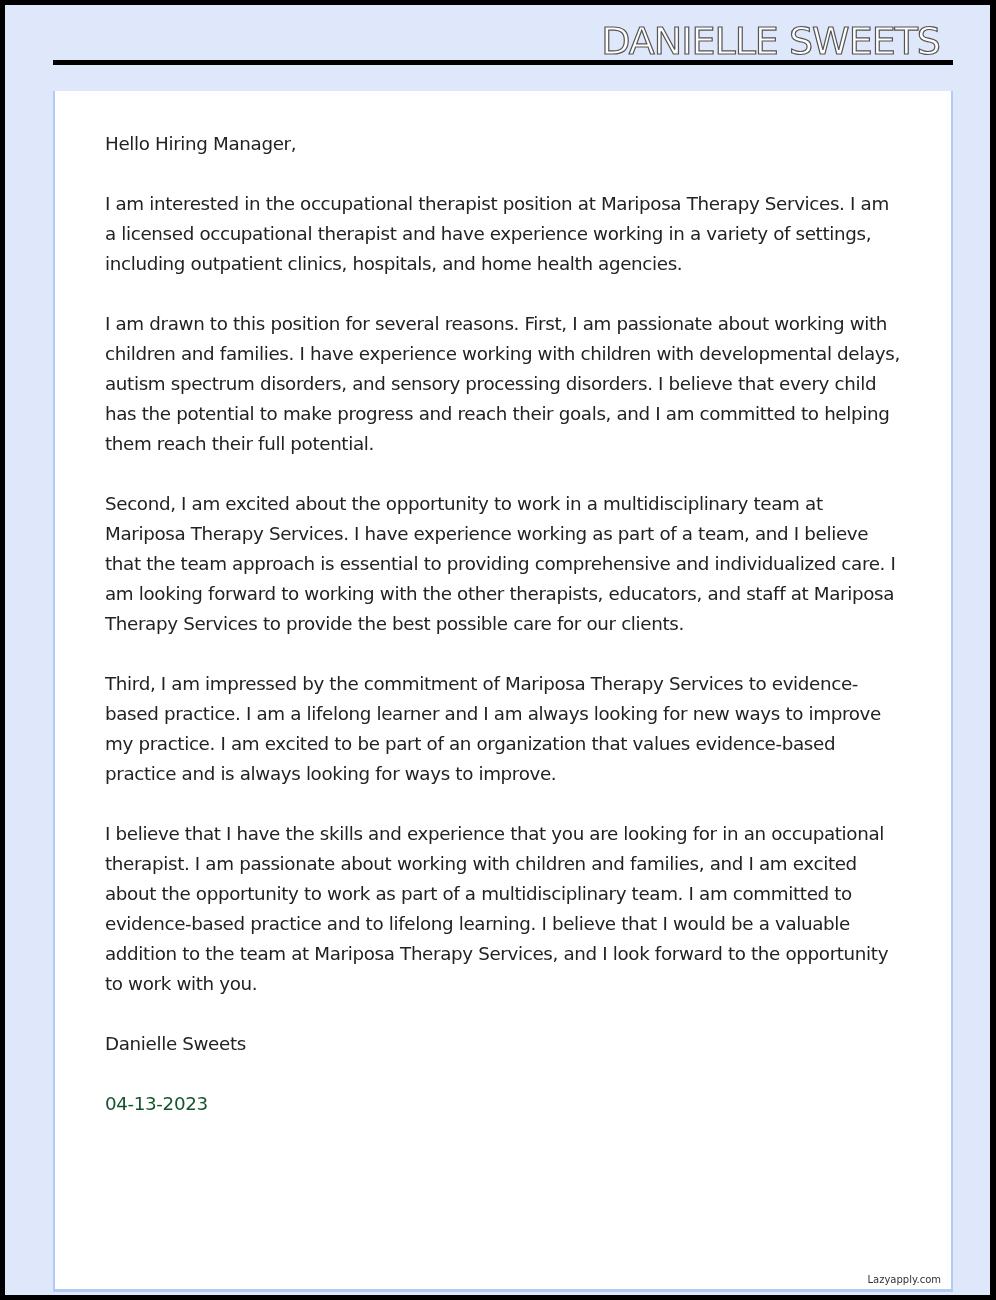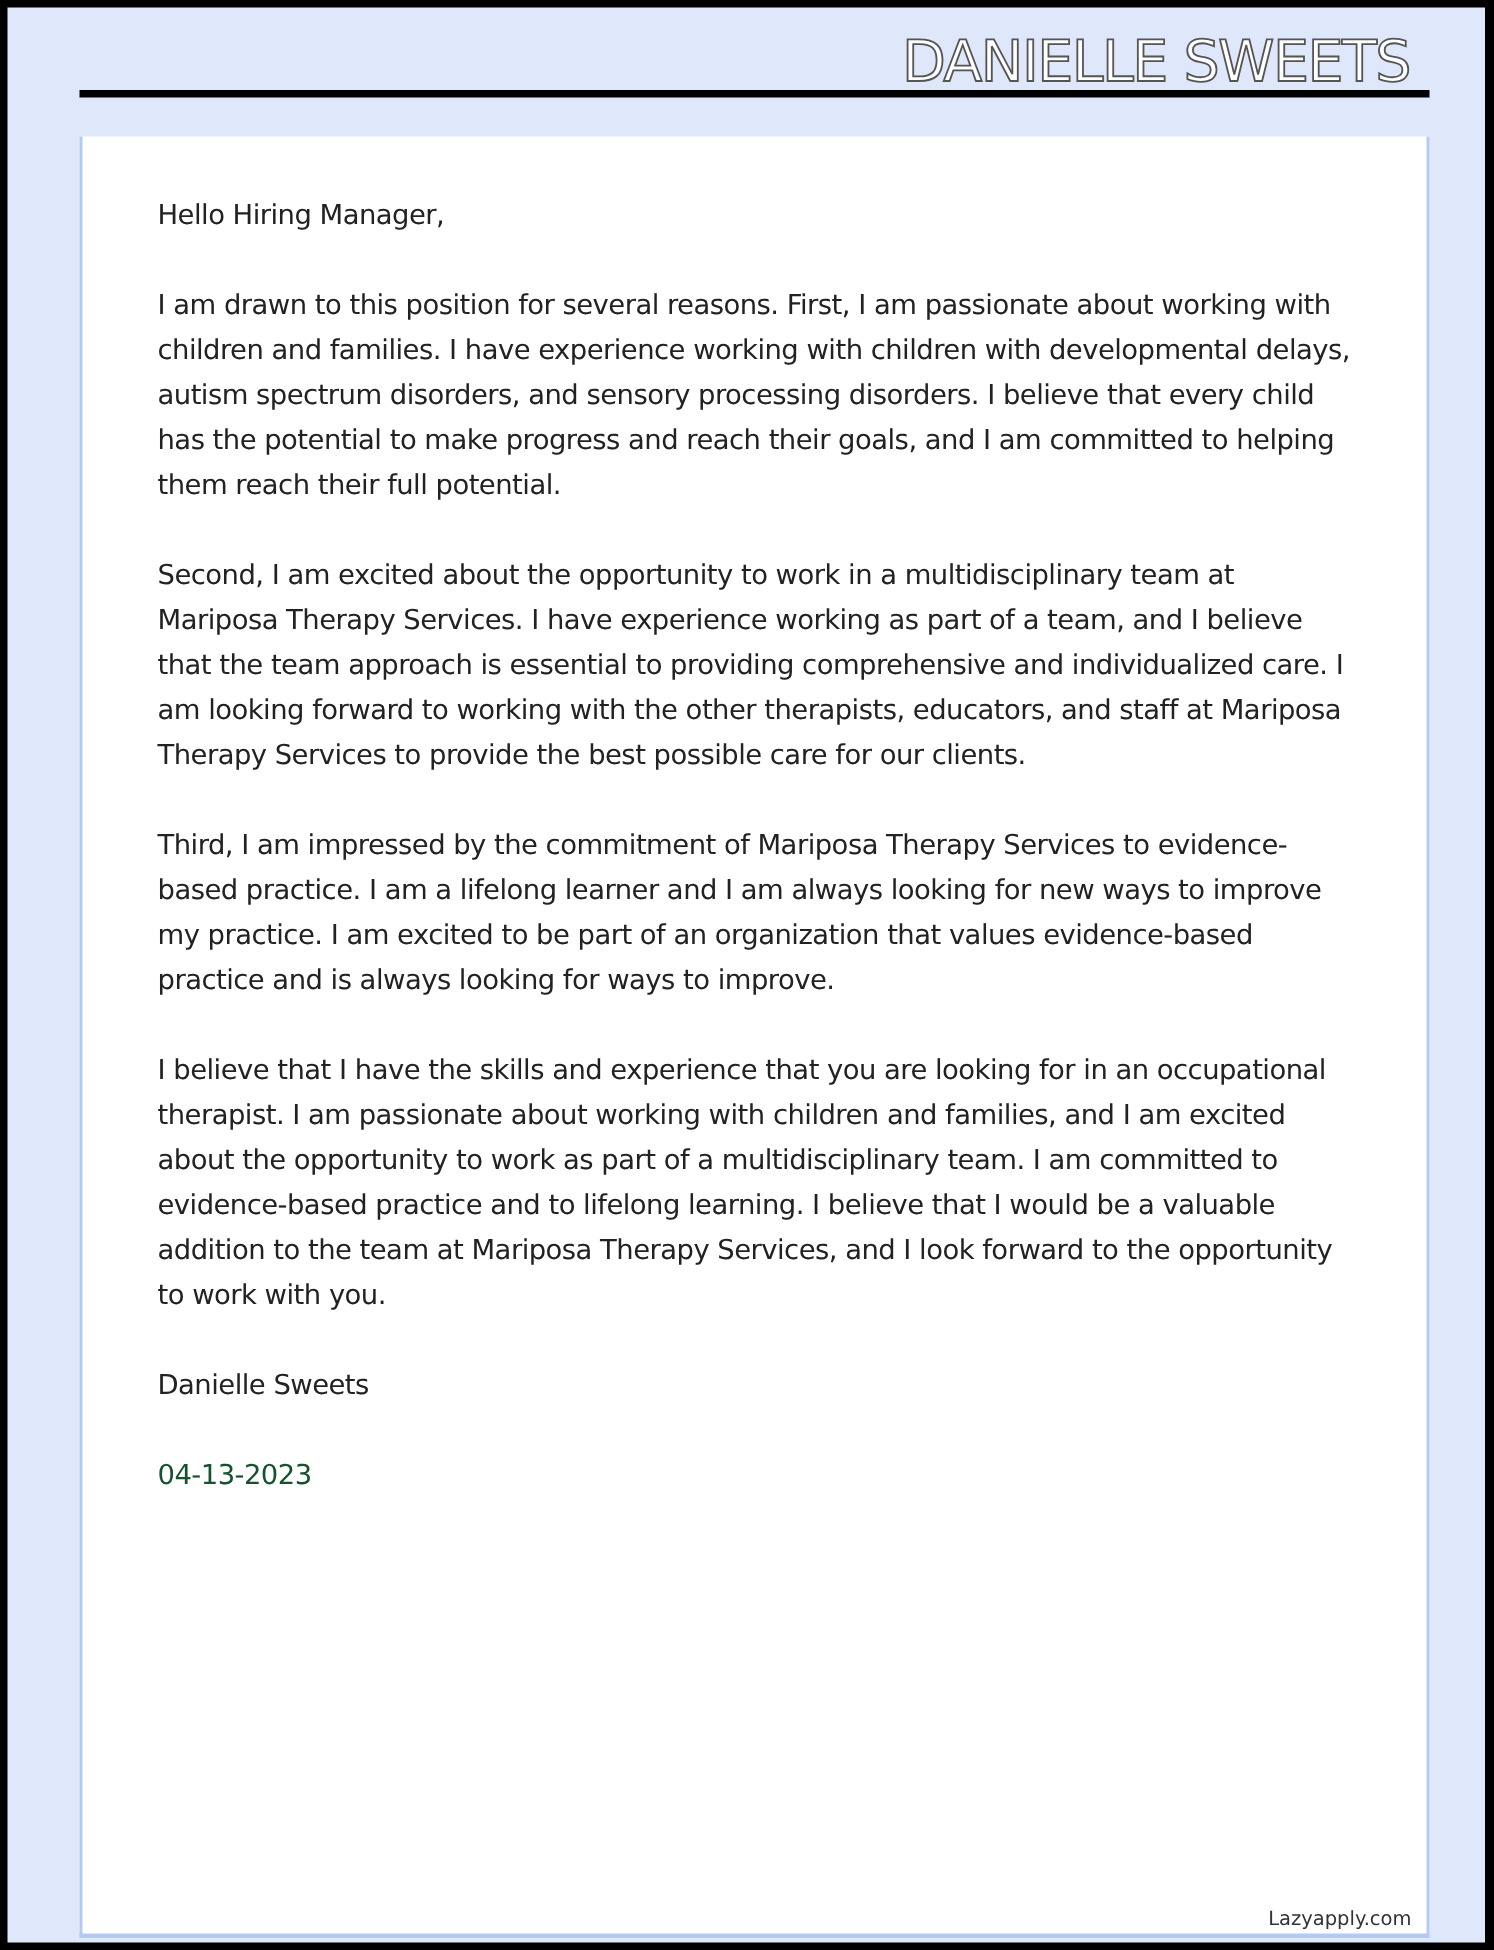--- a/index.html
+++ b/index.html
@@ -38,32 +38,33 @@
     .content {
       position: absolute; left: 50px; top: 38px; width: 800px;
       font-size: 18.3px; line-height: 30px; color: #222;
       letter-spacing: -0.35px;
     }
     .content p { margin: 0 0 30px 0; }
     .content p.tight { margin-bottom: 10px; }
     .date { color: #14532d; }
     .footer {
       position: absolute; right: 10px; bottom: 0px;
-      font-size: 13px; color: #333; line-height: 18px;
+      font-size: 10px; color: #333; line-height: 18px;
     }
   </style>
 </head>
 <body>
 
 <div class="frame">
   <div class="name">DANIELLE SWEETS</div>
   <div class="rule"></div>
   <div class="page">
     <div class="content">
       <p>Hello Hiring Manager,</p>
+      <p>I am interested in the occupational therapist position at Mariposa Therapy Services. I am a licensed occupational therapist and have experience working in a variety of settings, including outpatient clinics, hospitals, and home health agencies.</p>
       <p>I am drawn to this position for several reasons. First, I am passionate about working with children and families. I have experience working with children with developmental delays, autism spectrum disorders, and sensory processing disorders. I believe that every child has the potential to make progress and reach their goals, and I am committed to helping them reach their full potential.</p>
       <p>Second, I am excited about the opportunity to work in a multidisciplinary team at Mariposa Therapy Services. I have experience working as part of a team, and I believe that the team approach is essential to providing comprehensive and individualized care. I am looking forward to working with the other therapists, educators, and staff at Mariposa Therapy Services to provide the best possible care for our clients.</p>
       <p>Third, I am impressed by the commitment of Mariposa Therapy Services to evidence-based practice. I am a lifelong learner and I am always looking for new ways to improve my practice. I am excited to be part of an organization that values evidence-based practice and is always looking for ways to improve.</p>
       <p>I believe that I have the skills and experience that you are looking for in an occupational therapist. I am passionate about working with children and families, and I am excited about the opportunity to work as part of a multidisciplinary team. I am committed to evidence-based practice and to lifelong learning. I believe that I would be a valuable addition to the team at Mariposa Therapy Services, and I look forward to the opportunity to work with you.</p>
       <p>Danielle Sweets</p>
       <p class="date">04-13-2023</p>
     </div>
     <div class="footer">Lazyapply.com</div>
   </div>
 </div>

